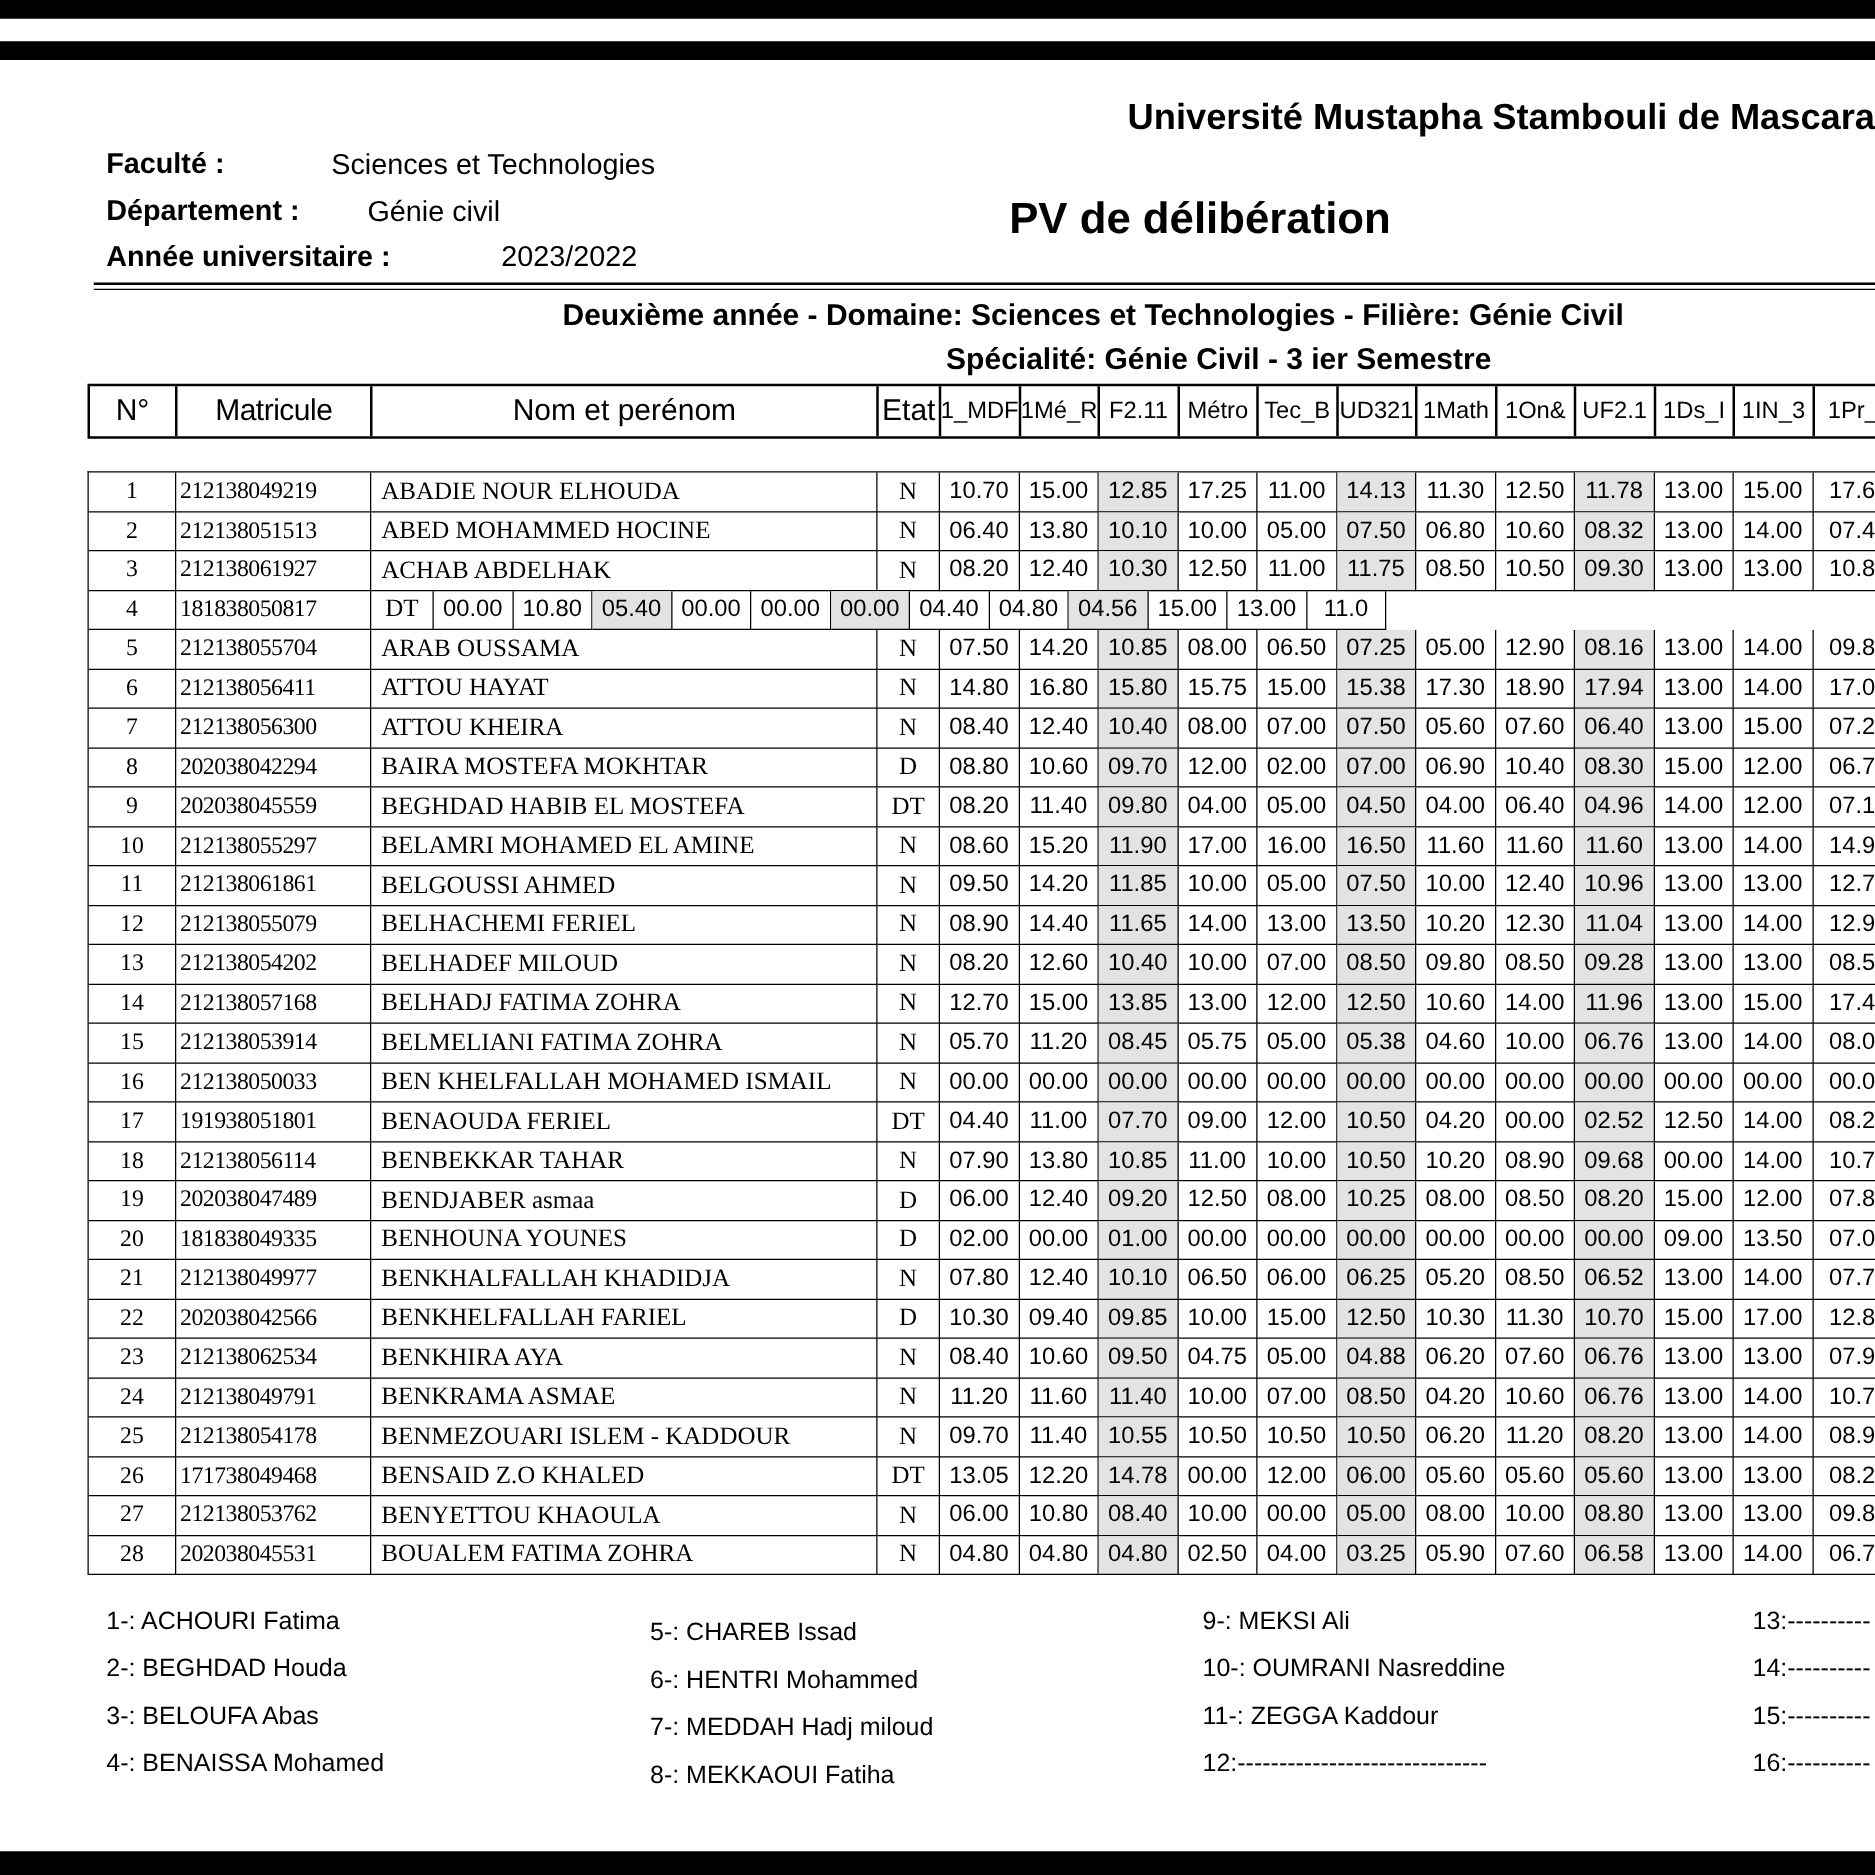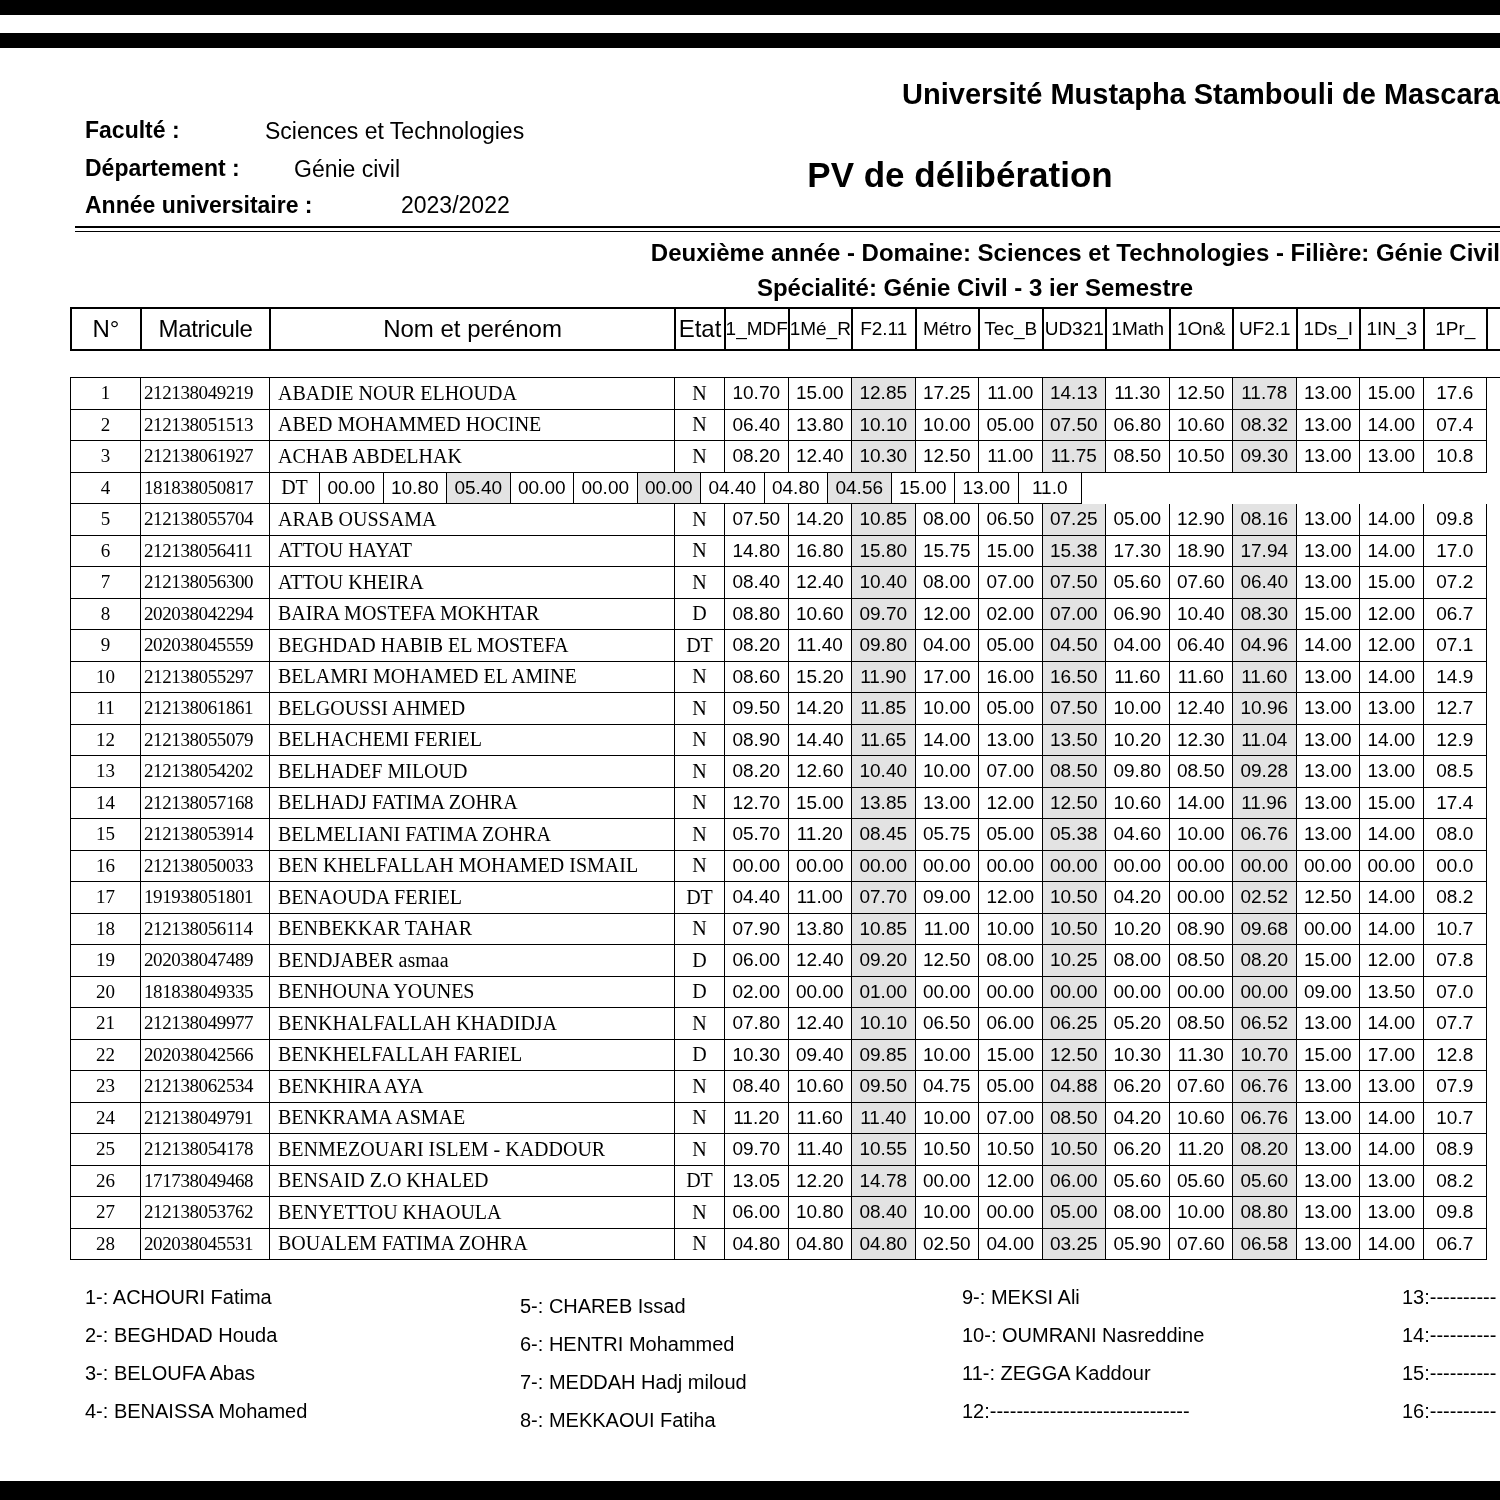--- a/index.html
+++ b/index.html
@@ -26,21 +26,21 @@
   #faculte-v { left:265px; top:118px; }
   #dept-l    { left:85px;  top:155px; }
   #dept-v    { left:294px; top:156px; }
   #annee-l   { left:85px;  top:192px; }
   #annee-v   { left:357px; top:192px;margin-left:44px; }
 
   .rule { position:absolute; left:75px; right:0; background:#000; }
   #rule1 { top:226px; height:2px; }
   #rule2 { top:231px; height:1px; }
 
-  #subtitle1 { top:239px; left:450px; width:1050px; text-align:right; font-size:24px; font-weight:bold; white-space:nowrap; }
+  #subtitle1 { top:239px; left:450px; width:1050px; text-align:left; font-size:24px; font-weight:bold; white-space:nowrap; }
   #subtitle2 { top:274px; left:450px; width:1050px; text-align:center; font-size:24px; font-weight:bold; white-space:nowrap; }
 
   
   .thead {
     position:absolute; left:70px; top:307px; width:1447px; height:44px;
     display:flex;
     border:2px solid #000;
   }
   .thead .cell { border-right:2px solid #000; border-bottom:none; font-size:24px; justify-content:center; padding:0; }
   .thead .c-g  { font-size:19px; }
@@ -51,21 +51,21 @@
     position:absolute; left:70px; top:377px; width:1447px;
     border-top:1.5px solid #000; border-left:1.5px solid #000;
   }
   .tr { display:flex; height:31.5px; }
   .cell {
     border-right:1.5px solid #000; border-bottom:1.5px solid #000;
     display:flex; align-items:center; justify-content:center;
     overflow:hidden; white-space:nowrap;
   }
   .c-n    { width:70px;  font-family:"Liberation Serif",serif; font-size:19px; }
-  .c-mat  { width:129px; justify-content:flex-start; padding-left:3px; font-family:"Liberation Serif",serif; font-size:19px; letter-spacing:-0.4px; }
+  .c-mat  { width:156px; justify-content:flex-start; padding-left:3px; font-family:"Liberation Serif",serif; font-size:19px; letter-spacing:-0.4px; }
   .c-name { width:405px; justify-content:flex-start; padding-left:8px; font-family:"Liberation Serif",serif; font-size:20px; }
   .c-etat { width:50px;  font-family:"Liberation Serif",serif; font-size:20px; }
   .c-g    { width:63.5px; font-size:19px; }
   .shaded { background:#e3e3e3; }
 
   
   .jury { position:absolute; font-size:20px; }
   .jury div { margin-bottom:13px; line-height:25px; white-space:nowrap; }
   #jury1 { left:85px;   top:1285px; }
   #jury2 { left:520px;  top:1294px; }

